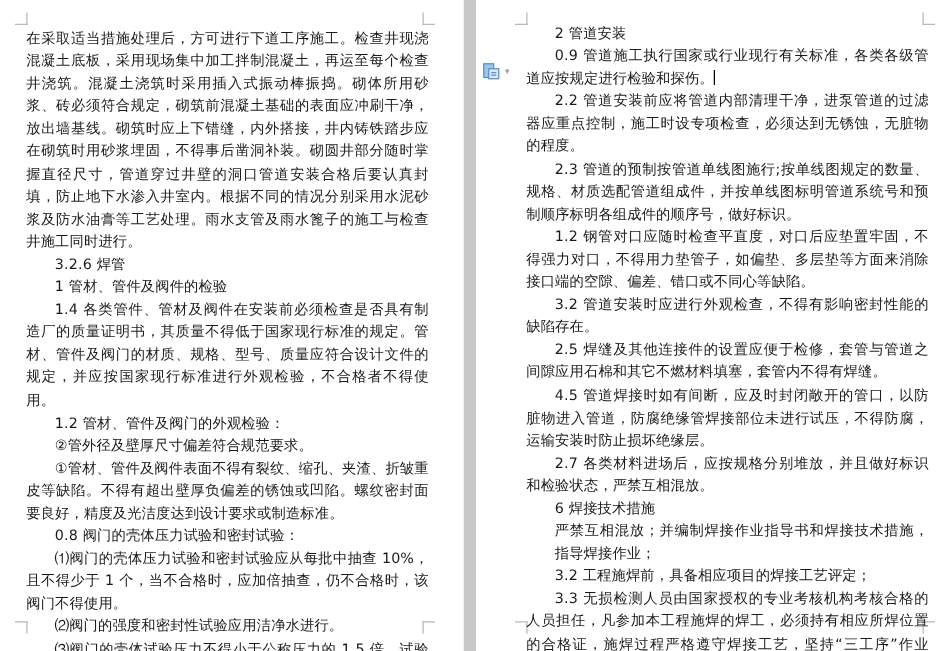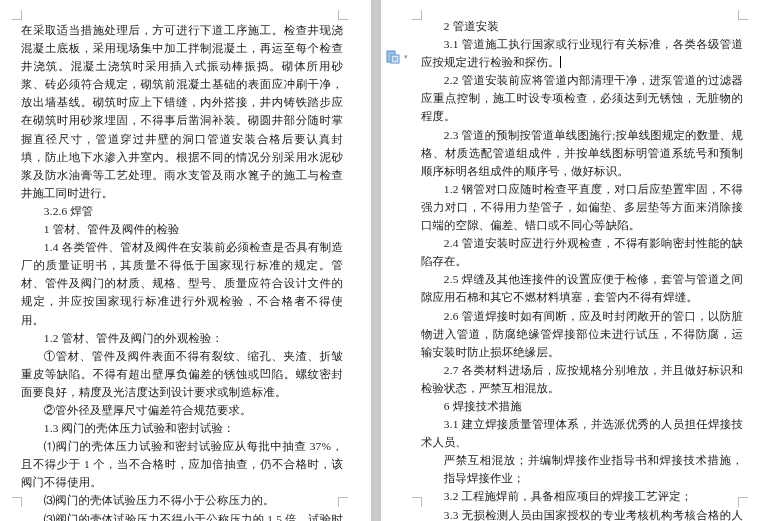--- a/index.html
+++ b/index.html
@@ -1,18 +1,18 @@
 <!DOCTYPE html>
 <html><head>
   <meta charset="utf-8">
   <style>
     * { box-sizing: border-box; margin: 0; padding: 0; }
     html, body { width: 760px; height: 521px; overflow: hidden; background: #ffffff; }
     body { position: relative; font-family: "DejaVu Sans", sans-serif; color: #1a1a1a; }
-    .page { position: absolute; top: 0; height: 521px; background: #ffffff; overflow: hidden; font-family: Liberation Serif, serif; }
+    .page { position: absolute; top: 0; height: 521px; background: #ffffff; overflow: hidden; }
     .page-left { left: 0; width: 371px; }
     .page-right { left: 381px; width: 379px; }
     .divider { position: absolute; left: 371px; top: 0; width: 10px; height: 521px; background: #c8c8c8; }
     .corner { position: absolute; width: 10px; height: 10px; border-color: #b8b8b8; border-style: solid; border-width: 0; }
     .c-tl { border-right-width: 1px; border-bottom-width: 1px; }
     .c-tr { border-left-width: 1px; border-bottom-width: 1px; }
     .c-bl { border-right-width: 1px; border-top-width: 1px; }
     .c-br { border-left-width: 1px; border-top-width: 1px; }
     .body-text { position: absolute; font-size: 11.4px; line-height: 18.1px; letter-spacing: 0.15px; }
     .page-left .body-text { left: 21px; top: 21px; width: 322px; }
@@ -31,49 +31,48 @@
   <div class="corner c-tl" style="left:12px;top:10px;"></div>
   <div class="corner c-tr" style="left:338px;top:10px;"></div>
   <div class="corner c-bl" style="left:12px;top:497px;"></div>
   <div class="corner c-br" style="left:338px;top:497px;"></div>
   <div class="body-text">
     <p class="p">在采取适当措施处理后，方可进行下道工序施工。检查井现浇混凝土底板，采用现场集中加工拌制混凝土，再运至每个检查井浇筑。混凝土浇筑时采用插入式振动棒振捣。砌体所用砂浆、砖必须符合规定，砌筑前混凝土基础的表面应冲刷干净，放出墙基线。砌筑时应上下错缝，内外搭接，井内铸铁踏步应在砌筑时用砂浆埋固，不得事后凿洞补装。砌圆井部分随时掌握直径尺寸，管道穿过井壁的洞口管道安装合格后要认真封填，防止地下水渗入井室内。根据不同的情况分别采用水泥砂浆及防水油膏等工艺处理。雨水支管及雨水篦子的施工与检查井施工同时进行。</p>
     <p class="p ind">3.2.6 焊管</p>
     <p class="p ind">1 管材、管件及阀件的检验</p>
     <p class="p ind">1.4 各类管件、管材及阀件在安装前必须检查是否具有制造厂的质量证明书，其质量不得低于国家现行标准的规定。管材、管件及阀门的材质、规格、型号、质量应符合设计文件的规定，并应按国家现行标准进行外观检验，不合格者不得使用。</p>
     <p class="p ind">1.2 管材、管件及阀门的外观检验：</p>
+    <p class="p ind">②管外径及壁厚尺寸偏差符合规范要求。</p>
     <p class="p ind">①管材、管件及阀件表面不得有裂纹、缩孔、夹渣、折皱重皮等缺陷。不得有超出壁厚负偏差的锈蚀或凹陷。螺纹密封面要良好，精度及光洁度达到设计要求或制造标准。</p>
-    <p class="p ind">②管外径及壁厚尺寸偏差符合规范要求。</p>
-    <p class="p ind">1.3 阀门的壳体压力试验和密封试验：</p>
-    <p class="p ind">⑴阀门的壳体压力试验和密封试验应从每批中抽查 37%，且不得少于 1 个，当不合格时，应加倍抽查，仍不合格时，该阀门不得使用。</p>
-    <p class="p ind">⑶阀门的壳体试验压力不得小于公称压力的。</p>
+    <p class="p ind">0.8 阀门的壳体压力试验和密封试验：</p>
+    <p class="p ind">⑴阀门的壳体压力试验和密封试验应从每批中抽查 10%，且不得少于 1 个，当不合格时，应加倍抽查，仍不合格时，该阀门不得使用。</p>
+    <p class="p ind">⑵阀门的强度和密封性试验应用洁净水进行。</p>
     <p class="p ind">⑶阀门的壳体试验压力不得小于公称压力的 1.5 倍，试验时间不少于五分钟，以壳体填料无渗漏为合格；密封试验以公称压力进行，以阀瓣密封面不漏为合格。试验合格的闸门应及时排尽内部积水，密封面涂防锈油（需脱脂的阀门除外），关闭阀门，封闭出入口。</p>
 
   </div>
 </div>
 
 <div class="divider"></div>
 
 <div class="page page-right">
   <div class="corner c-tl" style="left:31px;top:10px;"></div>
   <div class="corner c-tr" style="left:357px;top:10px;"></div>
   <div class="corner c-bl" style="left:31px;top:497px;"></div>
   <div class="corner c-br" style="left:357px;top:497px;"></div>
   <div class="body-text">
     <p class="p ind">2 管道安装</p>
-    <p class="p ind"><span>3.1 管道施工执行国家或行业现行有关标准，各类各级管道应按规定进行检验和探伤。</span><span class="cursor"></span></p>
+    <p class="p ind"><span>0.9 管道施工执行国家或行业现行有关标准，各类各级管道应按规定进行检验和探伤。</span><span class="cursor"></span></p>
     <p class="p ind">2.2 管道安装前应将管道内部清理干净，进泵管道的过滤器应重点控制，施工时设专项检查，必须达到无锈蚀，无脏物的程度。</p>
     <p class="p ind">2.3 管道的预制按管道单线图施行;按单线图规定的数量、规格、材质选配管道组成件，并按单线图标明管道系统号和预制顺序标明各组成件的顺序号，做好标识。</p>
     <p class="p ind">1.2 钢管对口应随时检查平直度，对口后应垫置牢固，不得强力对口，不得用力垫管子，如偏垫、多层垫等方面来消除接口端的空隙、偏差、错口或不同心等缺陷。</p>
-    <p class="p ind">2.4 管道安装时应进行外观检查，不得有影响密封性能的缺陷存在。</p>
+    <p class="p ind">3.2 管道安装时应进行外观检查，不得有影响密封性能的缺陷存在。</p>
     <p class="p ind">2.5 焊缝及其他连接件的设置应便于检修，套管与管道之间隙应用石棉和其它不燃材料填塞，套管内不得有焊缝。</p>
-    <p class="p ind">2.6 管道焊接时如有间断，应及时封闭敞开的管口，以防脏物进入管道，防腐绝缘管焊接部位未进行试压，不得防腐，运输安装时防止损坏绝缘层。</p>
+    <p class="p ind">4.5 管道焊接时如有间断，应及时封闭敞开的管口，以防脏物进入管道，防腐绝缘管焊接部位未进行试压，不得防腐，运输安装时防止损坏绝缘层。</p>
     <p class="p ind">2.7 各类材料进场后，应按规格分别堆放，并且做好标识和检验状态，严禁互相混放。</p>
     <p class="p ind">6 焊接技术措施</p>
-    <p class="p ind">3.1 建立焊接质量管理体系，并选派优秀的人员担任焊接技术人员、</p>
     <p class="p hang">严禁互相混放；并编制焊接作业指导书和焊接技术措施，指导焊接作业；</p>
     <p class="p ind">3.2 工程施焊前，具备相应项目的焊接工艺评定；</p>
     <p class="p ind">3.3 无损检测人员由国家授权的专业考核机构考核合格的人员担任，凡参加本工程施焊的焊工，必须持有相应所焊位置的合格证，施焊过程严格遵守焊接工艺，坚持“三工序”作业法。</p>
 
   </div>
 </div>
 
 <div class="paste-icon">
   <svg width="14" height="14" viewBox="0 0 14 14">
     <rect x="1" y="1" width="8" height="11" fill="#9cc3e8" stroke="#5b8fc7" stroke-width="1"></rect>

